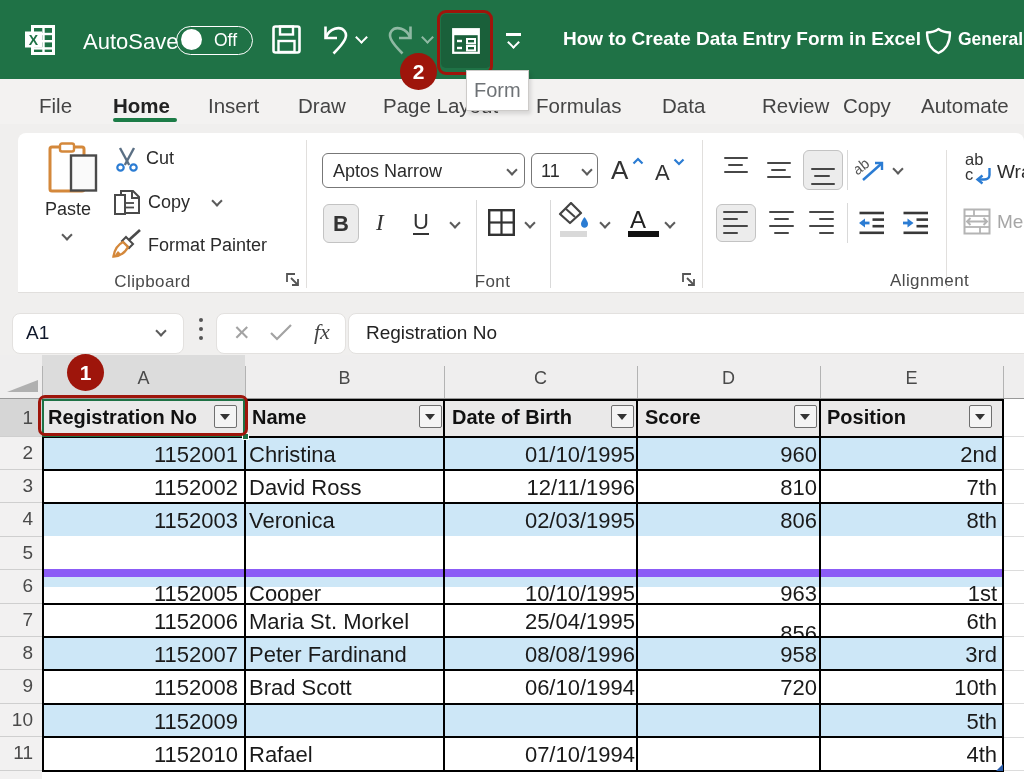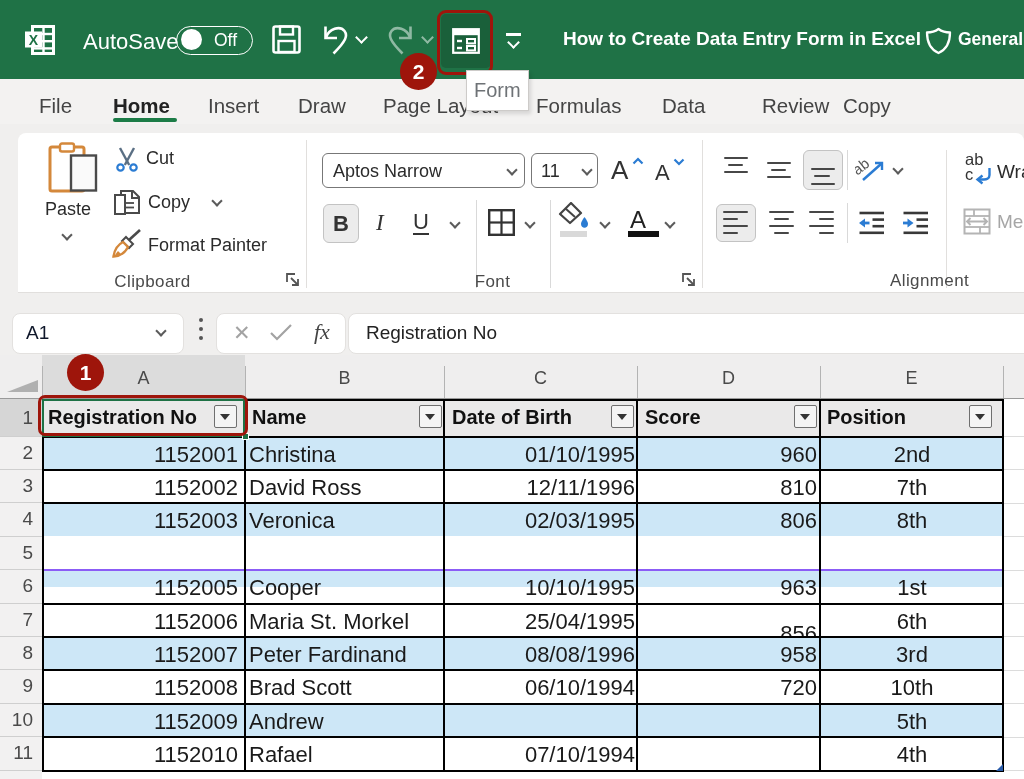--- a/index.html
+++ b/index.html
@@ -33,21 +33,21 @@
 .rnum{left:0;width:33px;text-align:right;font-size:19px;color:#4a4a4a}
 .rsep{left:0;width:42px;height:1px;background:#cfcfcf}
 .trow{left:42px;width:961px}
 .blue{background:#cde7f7}
 .white{background:#fff}
 .cell{font-size:22px;color:#1a1a1a;white-space:nowrap}
 .cA{left:2px;width:194px;text-align:right}
 .cB{left:207px;width:180px;text-align:left}
 .cC{left:403px;width:190px;text-align:right}
 .cD{left:596px;width:179px;text-align:right}
-.cE{left:785px;width:170px;text-align:center}
+.cE{left:785px;width:170px;text-align:right}
 .vb{top:399px;height:372.5px;width:2px;background:#000}
 .fbtn{top:405px;width:23px;height:23px;background:#f4f4f4;border:1px solid #6f6f6f;border-radius:2px}
 .ftri{left:5px;top:8px;width:0;height:0;border-left:5.5px solid transparent;border-right:5.5px solid transparent;border-top:6.5px solid #333}
 .hcell{top:399px;height:36.5px;background:#eae9e9}
 .htxt{top:399px;height:36.5px;line-height:37px;font-size:20px;font-weight:bold;color:#111;white-space:nowrap}
 
 .redc{width:37px;height:37px;border-radius:50%;background:#9e150b;color:#fff;font-weight:bold;font-size:21px;text-align:center;line-height:37px;z-index:60}
 </style></head>
 <body>
 <div id="app">
@@ -113,20 +113,21 @@
 <div class="a" id="tabrow"></div>
 <div class="a tab" style="left:39px">File</div>
 <div class="a tab" style="left:113px;font-weight:bold;color:#222">Home</div>
 <div class="a tab" style="left:208px">Insert</div>
 <div class="a tab" style="left:298px">Draw</div>
 <div class="a tab" style="left:383px">Page Layout</div>
 <div class="a tab" style="left:536px">Formulas</div>
 <div class="a tab" style="left:662px">Data</div>
 <div class="a tab" style="left:762px">Review</div>
 <div class="a tab" style="left:843px">Copy</div>
+<div class="a tab" style="left:921px">Automate</div>
 <div class="a" style="left:113px;top:118px;width:64px;height:3.6px;background:#1c7c47;border-radius:2px"></div>
 
 <div class="a redc" style="left:400px;top:53px">2</div>
 
 <div class="a" style="left:466px;top:70px;width:63px;height:41px;background:#fff;border:1px solid #cdcbc9;box-shadow:2px 3px 4px rgba(0,0,0,.12);z-index:62"></div>
 <div class="a" style="left:474px;top:79px;font-size:20px;color:#6e7276;z-index:63">Form</div>
 
 <div class="a" id="ribbon"></div>
 <div class="a" id="rpanel"></div>
 
@@ -348,21 +349,21 @@
   <div class="a cell cD" style="top:4px">810</div>
   <div class="a cell cE" style="top:4px">7th</div>
 </div>
 <div class="a trow blue" style="top:502.3px;height:33.4px;border-top:2px solid #000">
   <div class="a cell cA" style="top:4px">1152003</div>
   <div class="a cell cB" style="top:4px">Veronica</div>
   <div class="a cell cC" style="top:4px">02/03/1995</div>
   <div class="a cell cD" style="top:4px">806</div>
   <div class="a cell cE" style="top:4px">8th</div>
 </div>
-<div class="a trow blue" style="top:569.1px;height:18px;border-top:2px solid #8b5cf6">
+<div class="a trow blue" style="top:569.1px;height:18px;border-top:8px solid #8b5cf6">
   <div class="a cell cA" style="top:4px">1152005</div>
   <div class="a cell cB" style="top:4px">Cooper</div>
   <div class="a cell cC" style="top:4px">10/10/1995</div>
   <div class="a cell cD" style="top:4px">963</div>
   <div class="a cell cE" style="top:4px">1st</div>
 </div>
 <div class="a trow white" style="top:602.5px;height:33.4px;border-top:2px solid #000">
   <div class="a cell cA" style="top:4px">1152006</div>
   <div class="a cell cB" style="top:4px">Maria St. Morkel</div>
   <div class="a cell cC" style="top:4px">25/04/1995</div>
@@ -378,21 +379,20 @@
 </div>
 <div class="a trow white" style="top:669.3px;height:33.4px;border-top:2px solid #000">
   <div class="a cell cA" style="top:4px">1152008</div>
   <div class="a cell cB" style="top:4px">Brad Scott</div>
   <div class="a cell cC" style="top:4px">06/10/1994</div>
   <div class="a cell cD" style="top:4px">720</div>
   <div class="a cell cE" style="top:4px">10th</div>
 </div>
 <div class="a trow blue" style="top:702.7px;height:33.4px;border-top:2px solid #000">
   <div class="a cell cA" style="top:4px">1152009</div>
-  <div class="a cell cB" style="top:4px">Andrew</div>
   <div class="a cell cE" style="top:4px">5th</div>
 </div>
 <div class="a trow white" style="top:736.1px;height:33.4px;border-top:2px solid #000">
   <div class="a cell cA" style="top:4px">1152010</div>
   <div class="a cell cB" style="top:4px">Rafael</div>
   <div class="a cell cC" style="top:4px">07/10/1994</div>
   <div class="a cell cE" style="top:4px">4th</div>
 </div>
 <div class="a" style="left:42px;top:769.5px;width:961px;height:2px;background:#000"></div>
 <div class="a rnum" style="top:441.5px">2</div>

